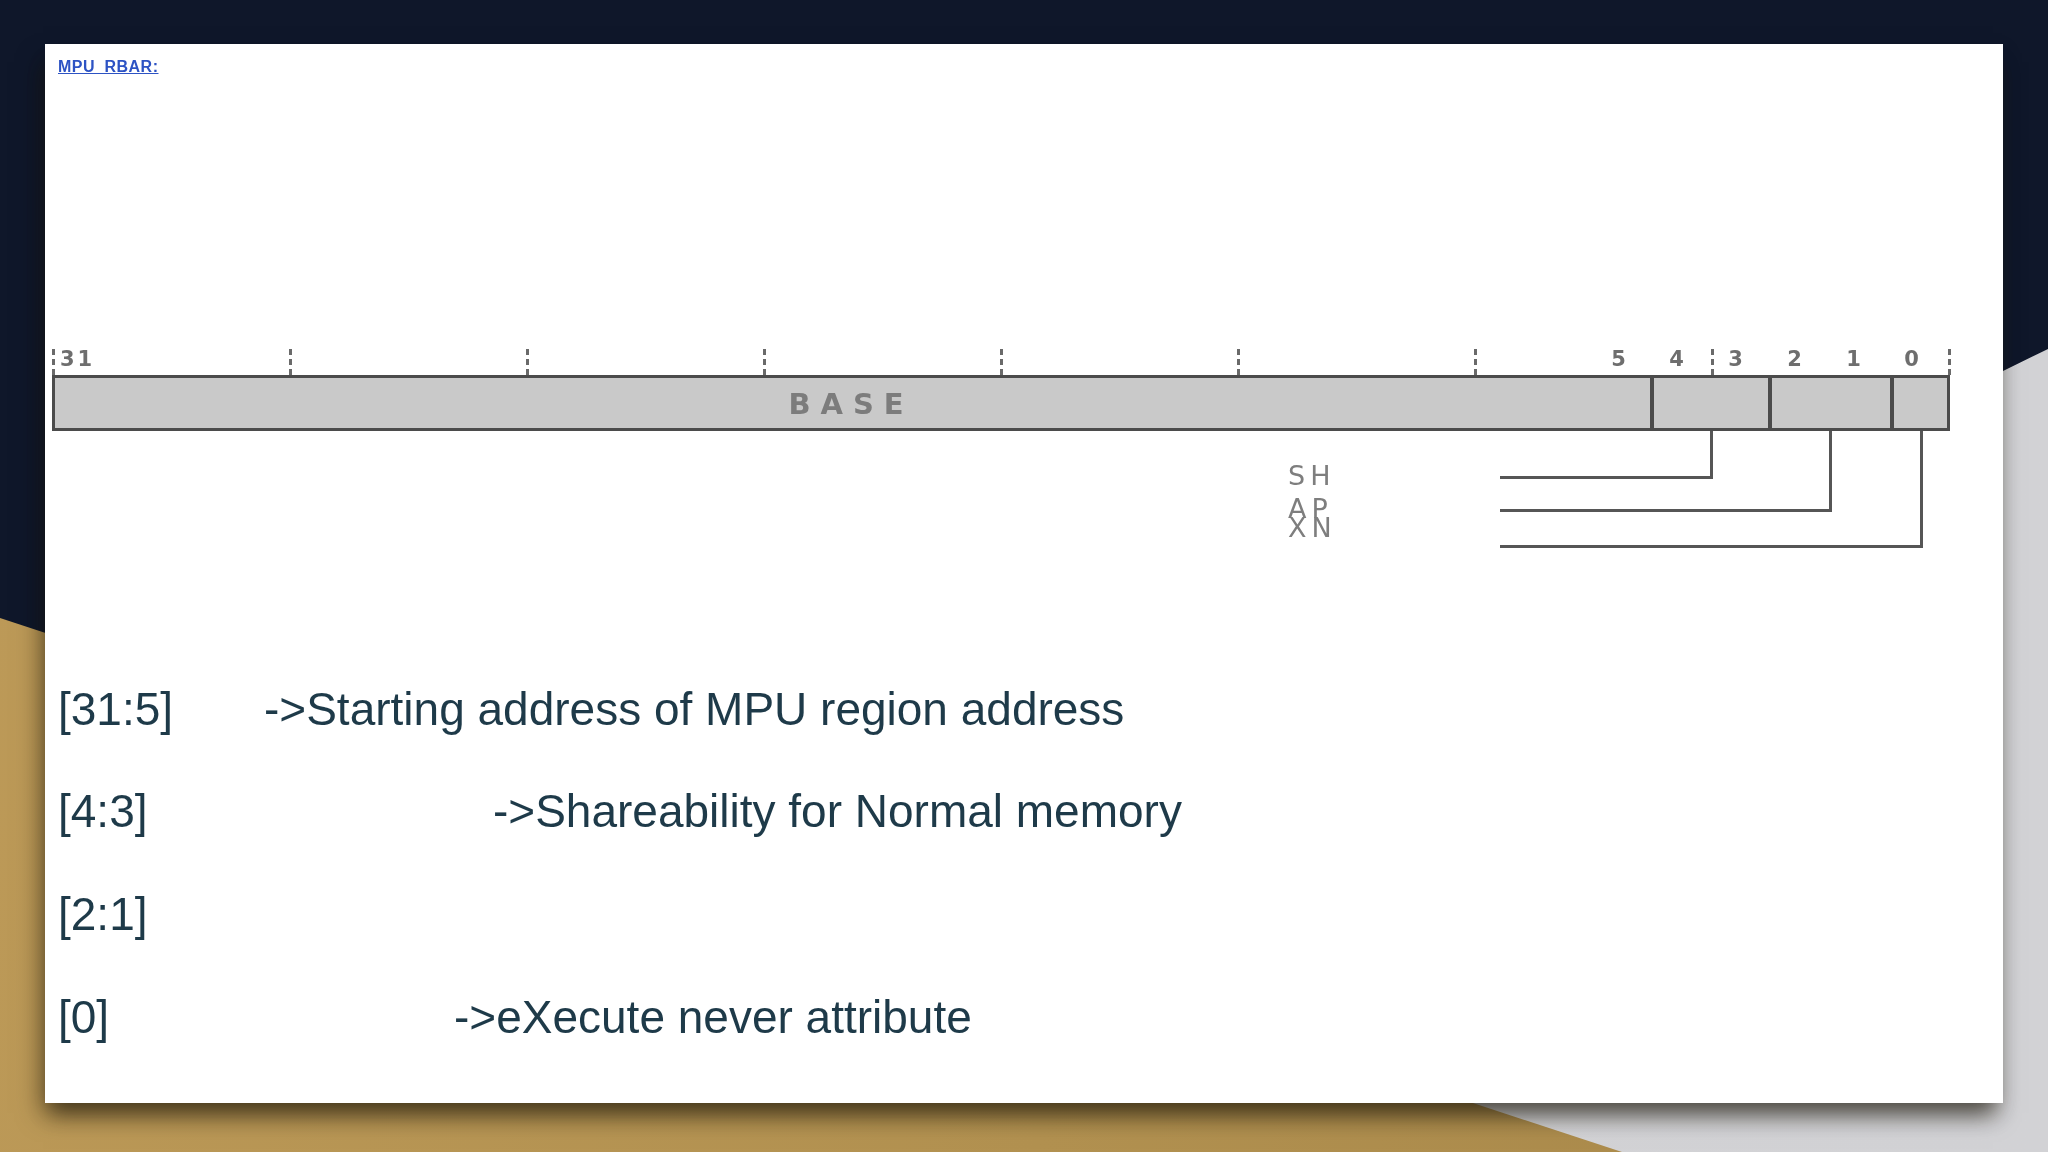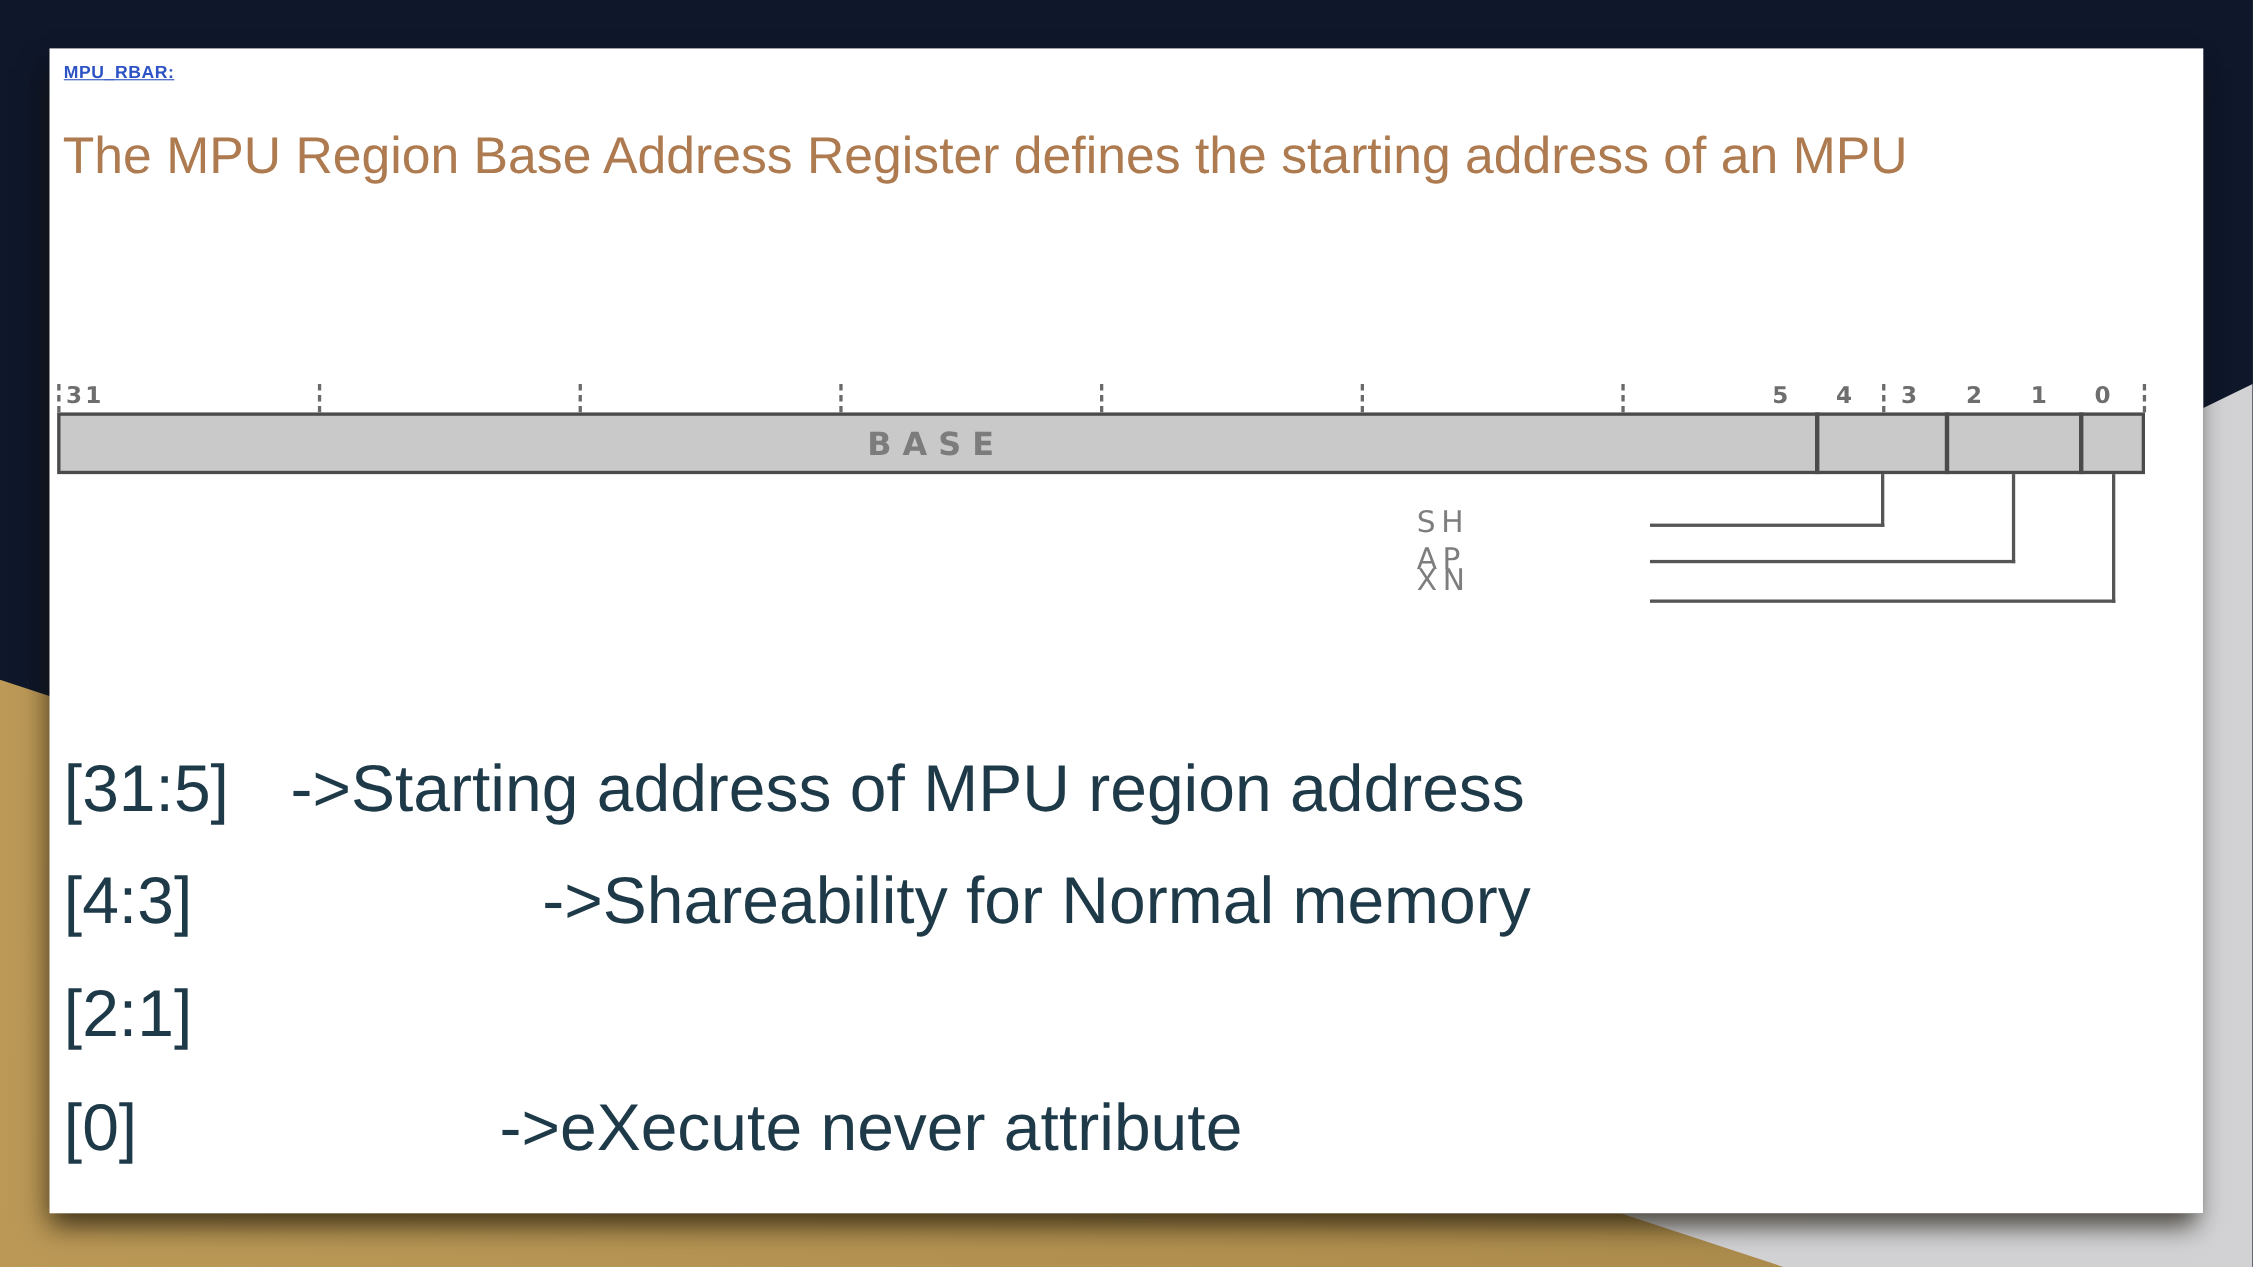--- a/index.html
+++ b/index.html
@@ -64,42 +64,41 @@
   .hl-sh{top:432px;width:213px;}
   .hl-ap{top:465px;width:332px;}
   .hl-xn{top:501px;width:423px;}
   .callout{
     position:absolute;left:1243px;width:200px;
     font-family:"DejaVu Sans",sans-serif;font-size:27px;font-weight:normal;
     color:#7e7e7e;letter-spacing:5px;
   }
   .co-sh{top:416px;} .co-ap{top:449px;} .co-xn{top:468px;}
   
-  .row{position:absolute;left:0;width:1900px;height:62px;font-size:60px;color:#1e3a49;}
+  .row{position:absolute;left:0;width:1900px;height:62px;font-size:46px;color:#1e3a49;}
   .row .range{position:absolute;left:13px;}
   .row .desc{position:absolute;}
   .row1{top:638px;} .row1 .desc{left:219px;}
   .row2{top:740px;} .row2 .desc{left:420px;margin-left:28px;}
   .row3{top:843px;} .row3 .desc{left:420px;}
   .row4{top:946px;} .row4 .desc{left:409px;}
 </style>
 </head>
 <body>
 
 <div class="stage">
 
   <div class="bg-gray"></div>
   <div class="bg-gold"></div>
 
   <div class="slide">
 
     <a class="rbar-link">MPU_RBAR:</a>
 
     <div class="title">
-      <div>The MPU Region Base Address Register defines the starting address of an MPU</div>
     </div>
 
     <div>
 
       <div class="tick" style="left:7px"></div>
       <div class="tick" style="left:244px"></div>
       <div class="tick" style="left:481px"></div>
       <div class="tick" style="left:718px"></div>
       <div class="tick" style="left:955px"></div>
       <div class="tick" style="left:1192px"></div>

